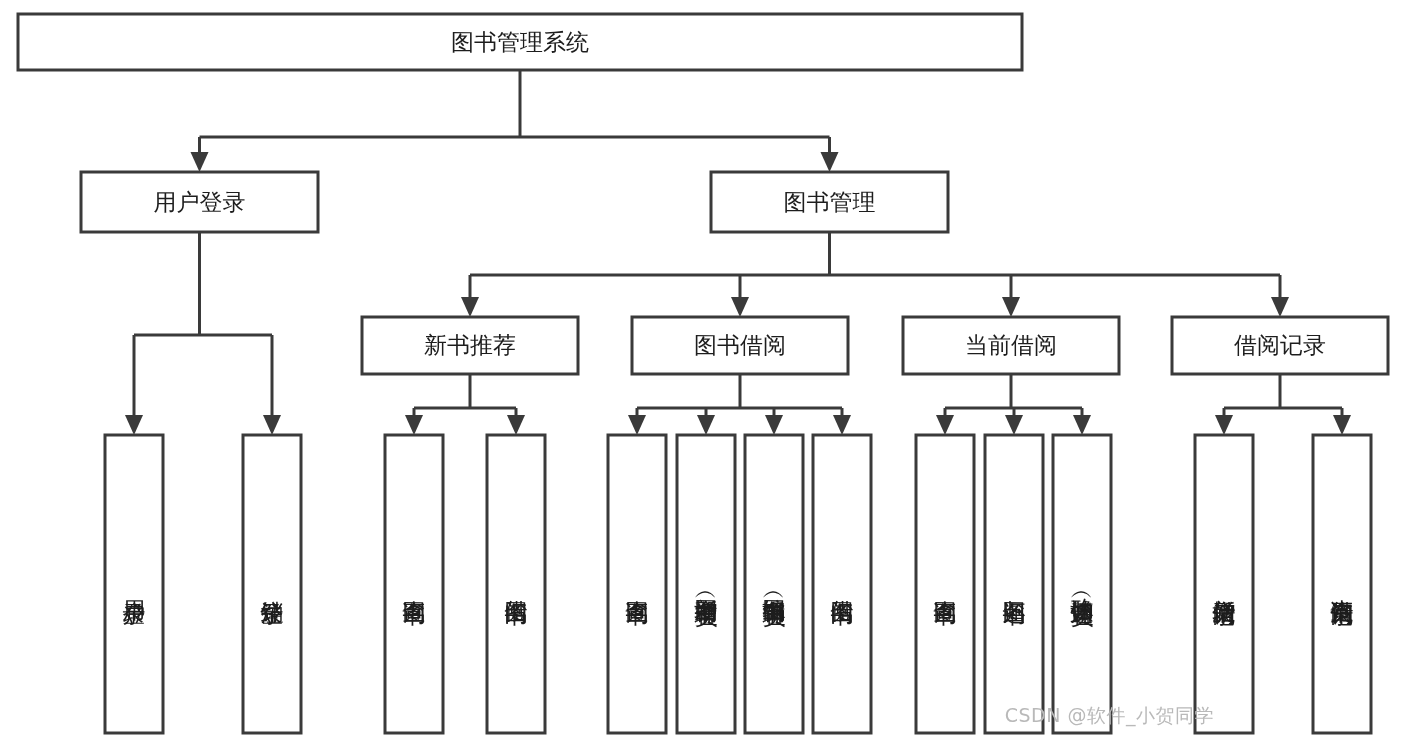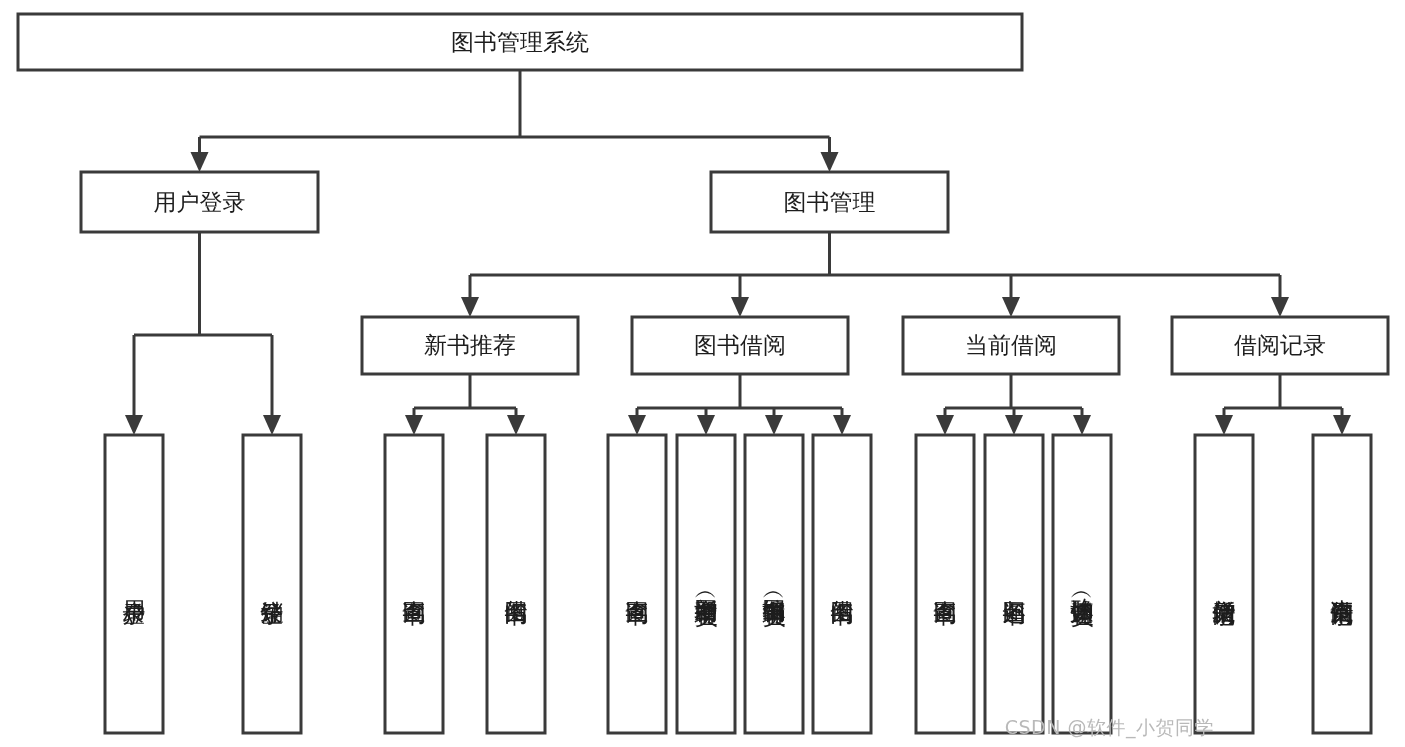--- a/index.html
+++ b/index.html
@@ -65,21 +65,21 @@
     text-align: center;
   }
   .vlabel-wrap {
     position: absolute;
     display: block;
     pointer-events: none;
   }
   .watermark {
     position: absolute;
     right: 14px;
-    bottom: 6px;
+    bottom: 18px;
     font-family: "DejaVu Sans", "Liberation Sans", sans-serif;
     font-size: 19px;
     color: #b9b9b9;
     letter-spacing: 0.5px;
     white-space: nowrap;
   }
 </style>
 </head>
 <body>
 

